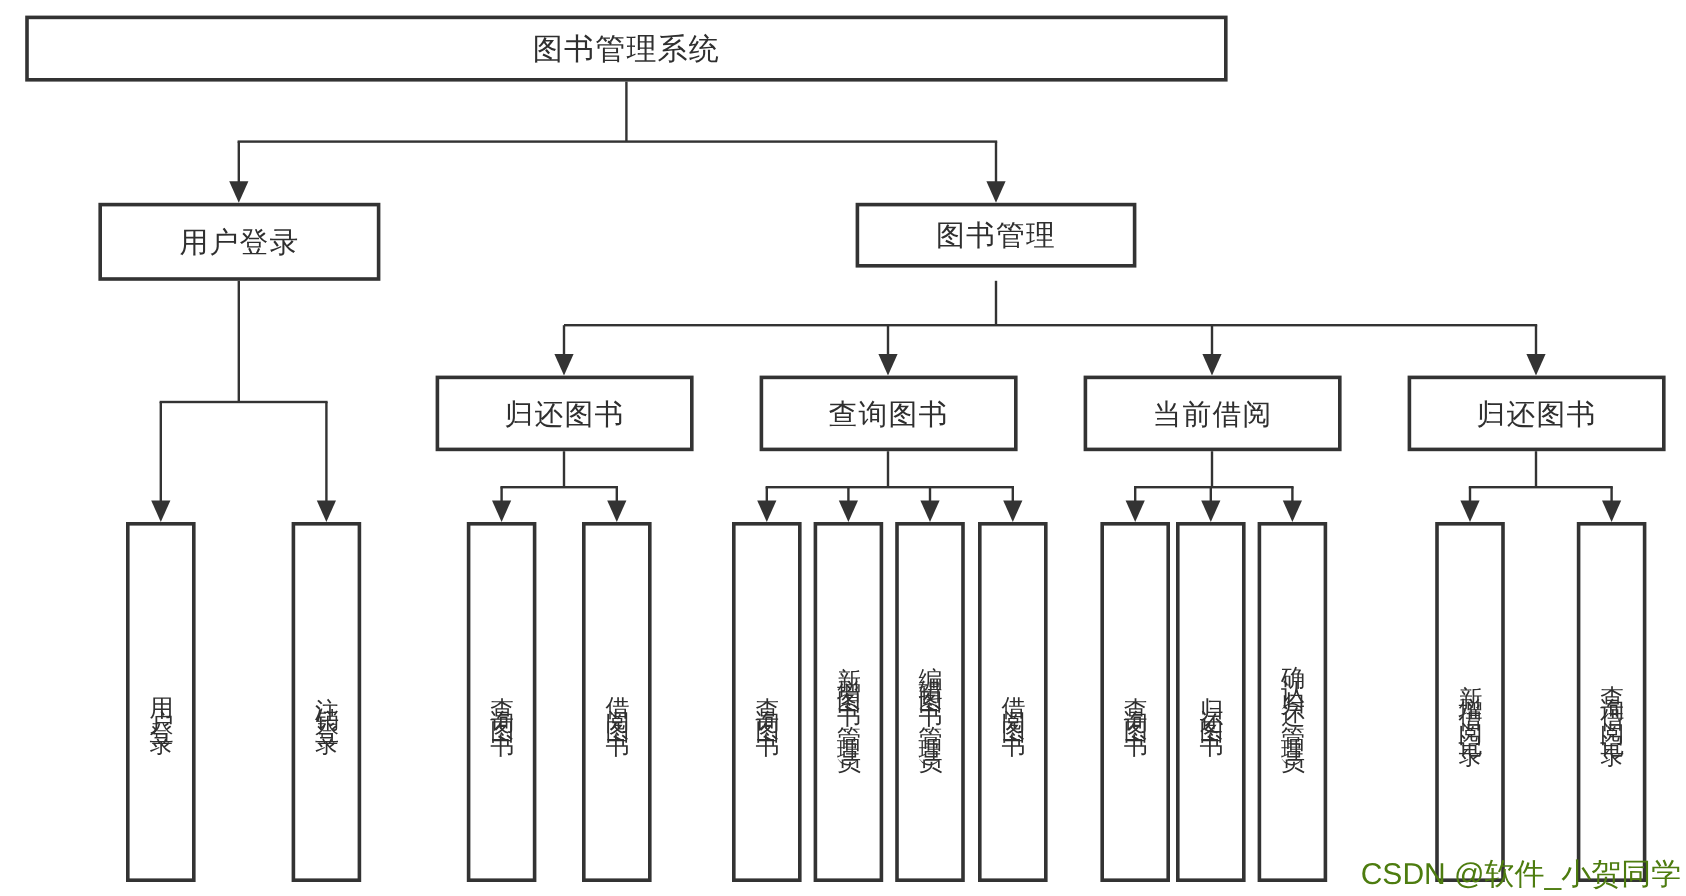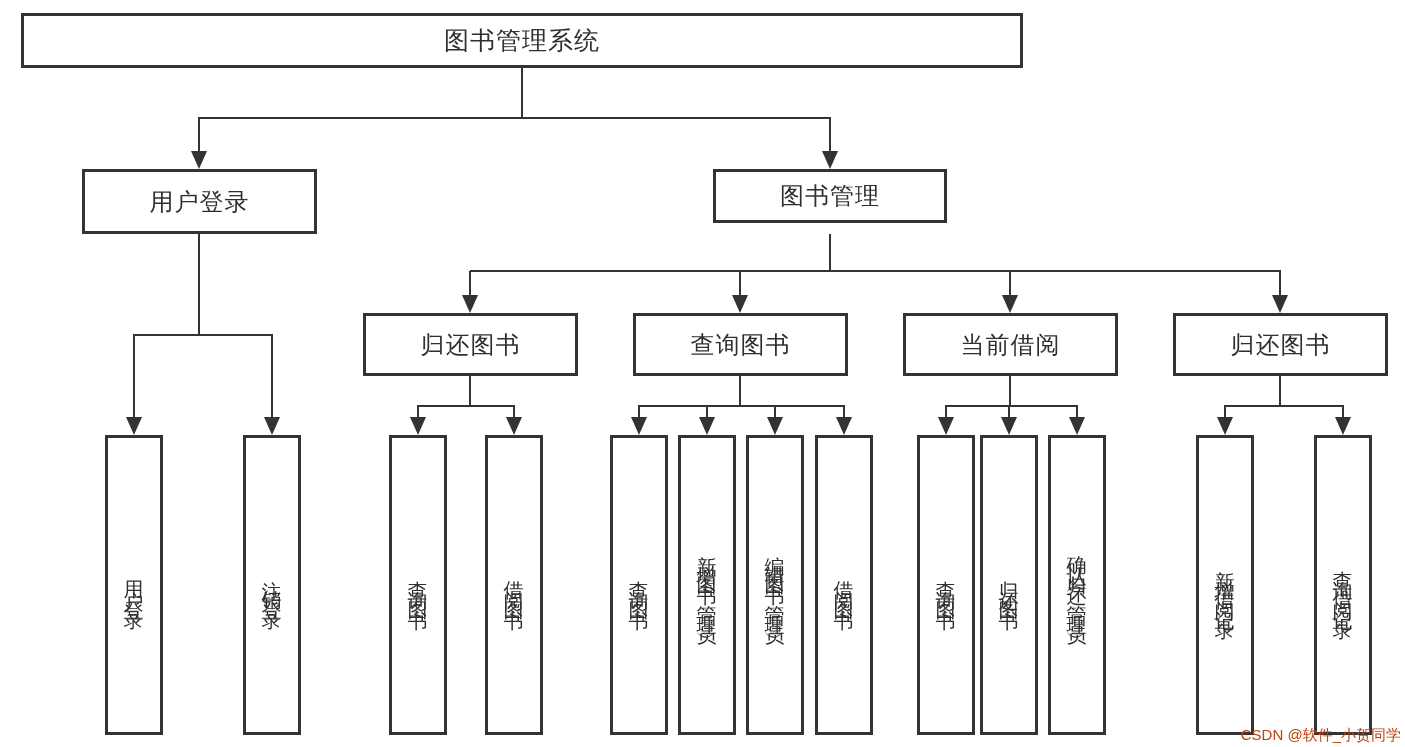--- a/index.html
+++ b/index.html
@@ -46,22 +46,22 @@
     width: 0;
     height: 0;
     border-left: 8px solid transparent;
     border-right: 8px solid transparent;
     border-top: 18px solid #333333;
   }
   .watermark {
     position: absolute;
     right: 4px;
     bottom: 2px;
-    font-size: 15px;
-    color: #c2410c;
+    font-size: 25px;
+    color: #4d7c0f;
     z-index: 5;
     white-space: nowrap;
   }
 </style>
 </head>
 <body>
 
 <div class="canvas">
 
   <div class="node lvl1" style="left:21px; top:13px; width:1002px; height:55px;">

